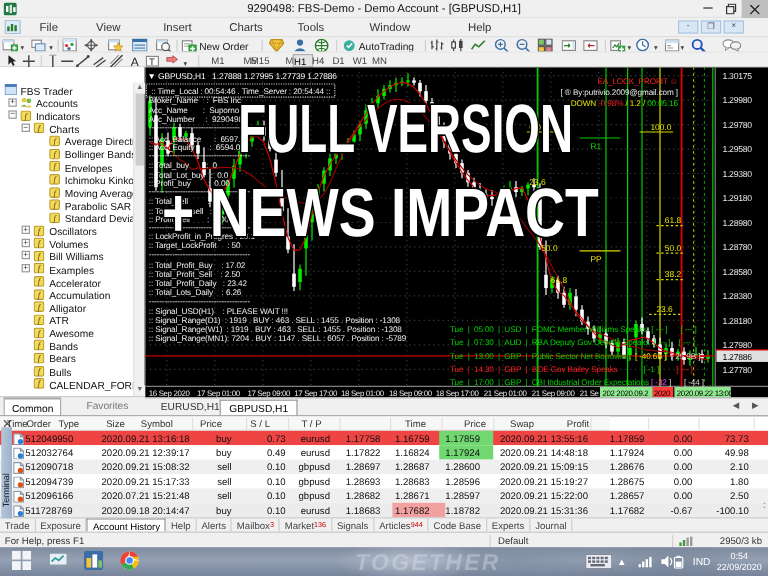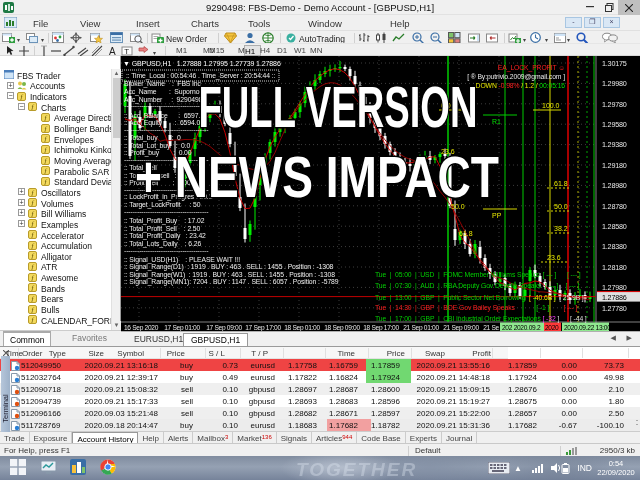--- a/index.html
+++ b/index.html
@@ -927,21 +927,21 @@
           <span class="tc r" style="right:63px">0.00</span>
           <span class="tc r" style="right:16px">1.80</span>
         </div>
 <div class="trow" style="top:48px;background:#efefef">
           <svg style="position:absolute;left:11px;top:1.5px" width="9" height="10" viewBox="0 0 9 10">
             <path d="M0.5 0.5 L6 0.5 L8.5 3 L8.5 9.5 L0.5 9.5 Z" fill="#fff" stroke="#8899aa" stroke-width="1"></path>
             <path d="M6 0.5 L6 3 L8.5 3" fill="none" stroke="#8899aa" stroke-width="1"></path>
             <circle cx="6" cy="7" r="2.2" fill="#e05010"></circle>
           </svg>
           <span class="tc" style="left:21px">512096166</span>
-          <span class="tc r" style="right:482px">2020.09.03 15:21:48</span>
+          <span class="tc r" style="right:482px">2020.07.21 15:21:48</span>
           <span class="tc r" style="right:447px">sell</span>
           <span class="tc r" style="right:402px">0.10</span>
           <span class="tc r" style="right:365px">gbpusd</span>
           <span class="tc r" style="right:323px">1.28682</span>
           <span class="tc r" style="right:282px">1.28671</span>
           <span class="tc r" style="right:240px">1.28597</span>
           <span class="tc r" style="right:150px">2020.09.21 15:22:00</span>
           <span class="tc r" style="right:103px">1.28657</span>
           <span class="tc r" style="right:63px">0.00</span>
           <span class="tc r" style="right:16px">2.50</span>

